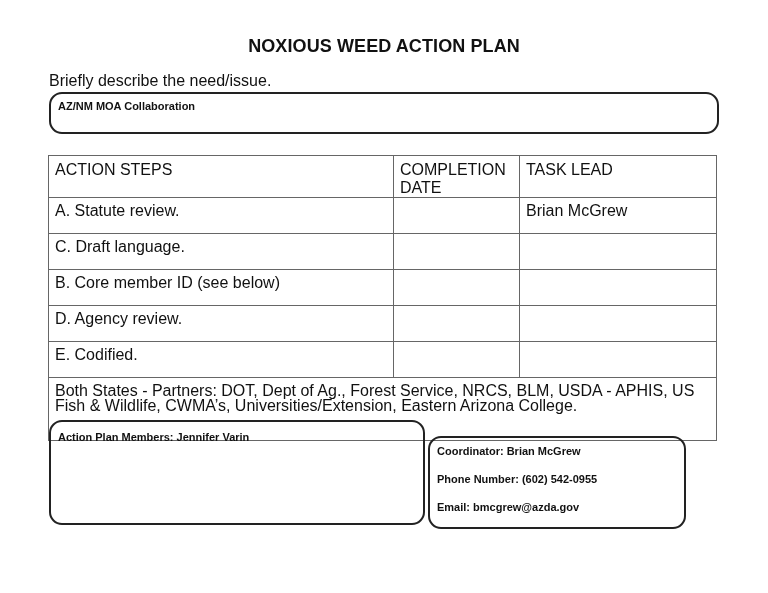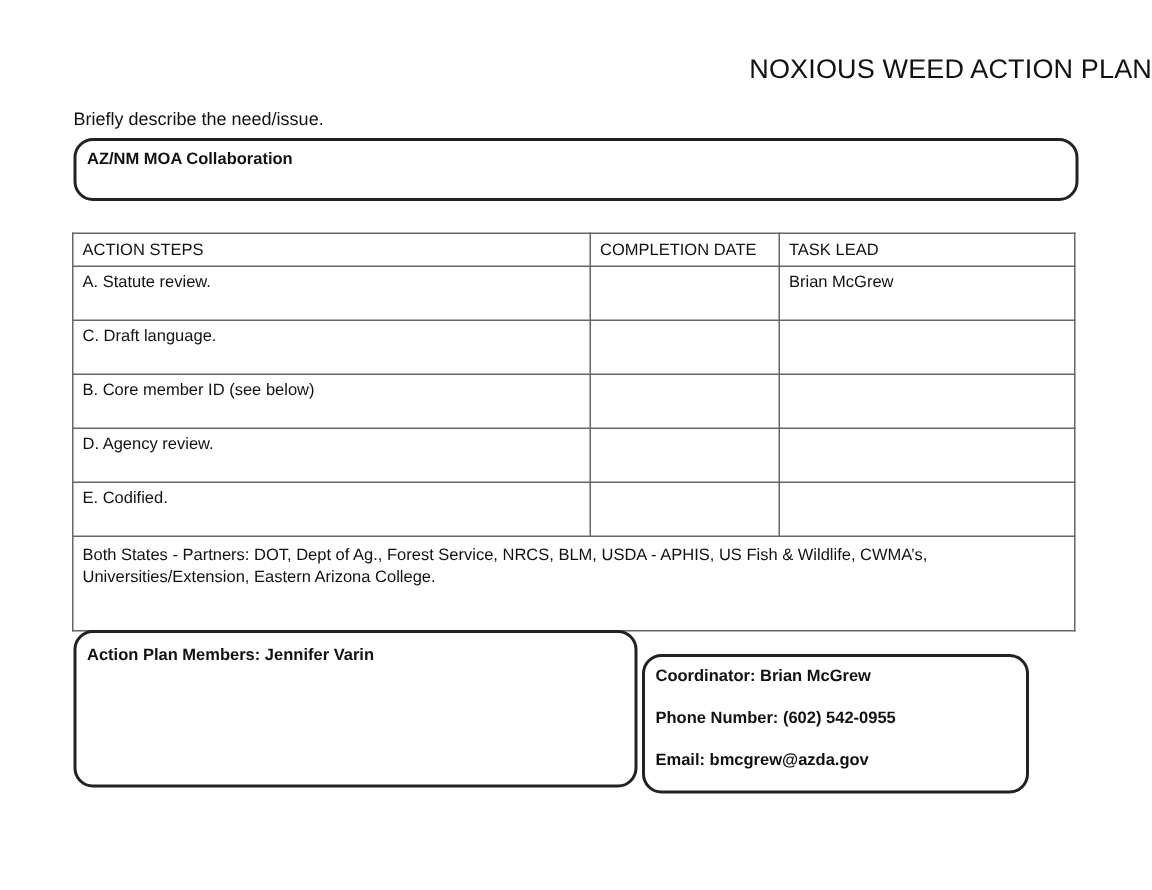--- a/index.html
+++ b/index.html
@@ -1,24 +1,24 @@
 <!DOCTYPE html>
 <html><head>
 <meta charset="utf-8">
 <style>
   html, body { margin:0; padding:0; background:#ffffff; }
   body { width:768px; height:593px; position:relative; overflow:hidden;
          font-family:"Liberation Sans", sans-serif; color:#111; }
-  .title { position:absolute; left:0; width:768px; top:36px; text-align:right;
-           font-size:18px; letter-spacing:0.1px; }
-  .issue-label { position:absolute; left:49px; top:72px; font-size:12px; }
+  .title { position:absolute; left:0; width:768px; top:36px; text-align:center;
+           font-size:18px; letter-spacing:0.1px;font-weight:bold; }
+  .issue-label { position:absolute; left:49px; top:72px; font-size:16px; }
   .rbox { position:absolute; border:2px solid #222; border-radius:13px; box-sizing:border-box; font-size:11px;font-weight:bold; }
   .issue-box { left:49px; top:92px; width:670px; height:42px; padding:6px 0 0 7px; }
   table.steps { position:absolute; left:48px; top:155px; width:668px; border-collapse:collapse;
-                font-size:11px; table-layout:fixed; }
+                font-size:16px; table-layout:fixed; }
   table.steps td { border:1px solid #666; vertical-align:top; padding:4px 6px 0 6px; box-sizing:border-box; }
   table.steps tr.hdr td { height:22px; padding-top:5px; }
   table.steps tr.step td { height:36px; }
   table.steps tr.partners td { height:63px; line-height:15px; padding-top:5px; }
   .members-box { left:49px; top:420px; width:376px; height:105px; padding:9px 0 0 7px; }
   .contact-box { left:428px; top:436px; width:258px; height:93px; padding:7px 0 0 7px; }
   .contact-line { height:28px; }
 </style>
 </head>
 <body>

